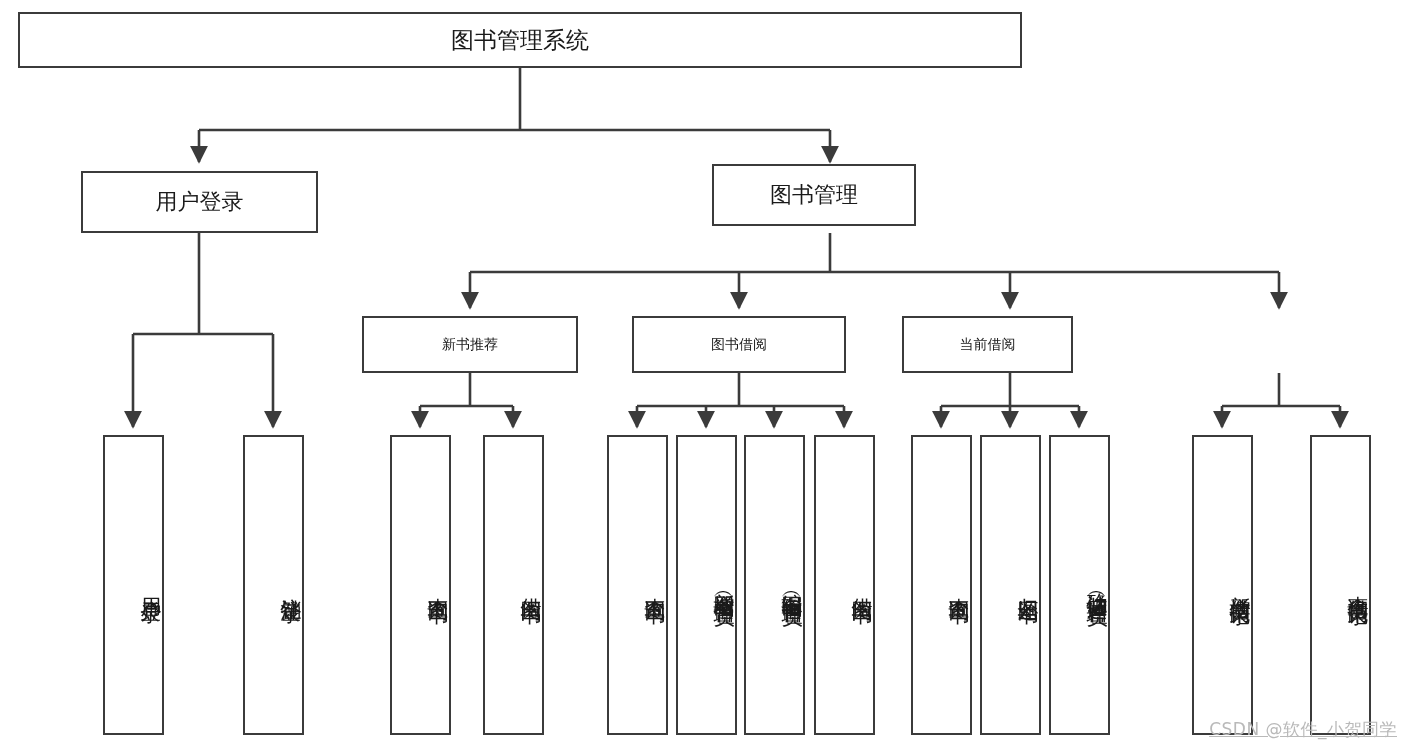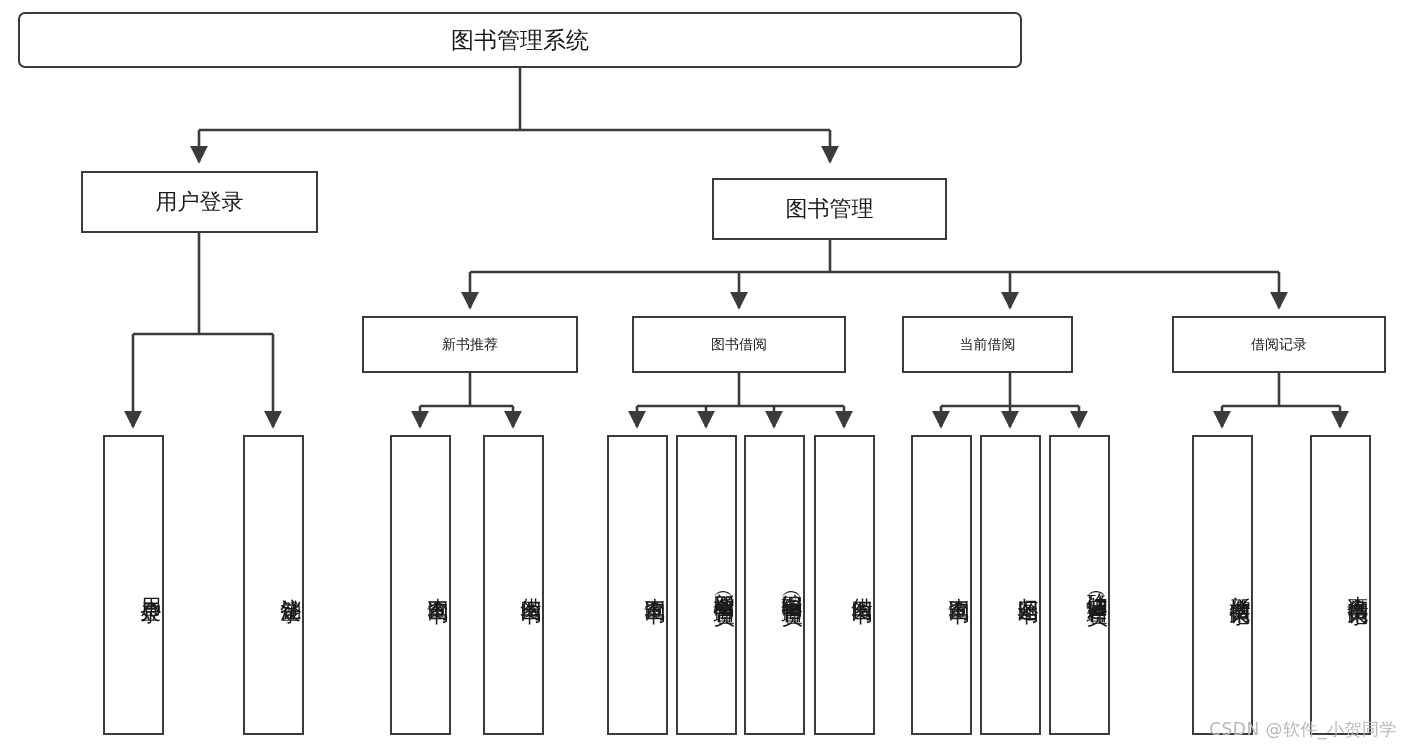--- a/index.html
+++ b/index.html
@@ -31,21 +31,20 @@
     border: 2.5px solid #3b3b3b;
     background: #ffffff;
     display: flex;
     align-items: center;
     justify-content: center;
     color: #1a1a1a;
     z-index: 2;
   }
   .node.root {
     font-size: 23px;
-    border-radius: 7px;
   }
   .node.lvl1 {
     font-size: 22px;
   }
   .node.lvl2 {
     font-size: 14px;
   }
   .node.leaf {
     font-size: 21px;
     writing-mode: vertical-rl;
@@ -63,20 +62,21 @@
   }
   .watermark {
     position: absolute;
     right: 8px;
     bottom: 6px;
     font-size: 17px;
     color: #b9b9b9;
     letter-spacing: 0.5px;
     z-index: 5;
     white-space: nowrap;
+    text-decoration: underline;
   }
 </style>
 </head>
 <body>
 
 <div id="canvas">
 
   <svg id="edges" viewBox="0 0 1405 747">
     <defs>
       <marker id="arrow" viewBox="0 0 10 10" refX="9" refY="5" markerWidth="7" markerHeight="7" orient="auto-start-reverse">
@@ -128,39 +128,36 @@
   </svg>
 
   <div class="node root" style="left:18px; top:12px; width:1004px; height:56px;">
     <span>图书管理系统</span>
   </div>
 
   <div class="node lvl1" style="left:81px; top:171px; width:237px; height:62px;">
     <span>用户登录</span>
   </div>
 
-  <div class="node lvl1" style="left:712px; top:178px; width:235px; height:62px;">
+  <div class="node lvl1" style="left:712px; top:164px; width:204px; height:62px;">
     <span>图书管理</span>
   </div>
 
   <div class="node lvl2" style="left:362px; top:316px; width:216px; height:57px;">
     <span>新书推荐</span>
   </div>
 
   <div class="node lvl2" style="left:632px; top:316px; width:214px; height:57px;">
     <span>图书借阅</span>
   </div>
 
   <div class="node lvl2" style="left:902px; top:316px; width:171px; height:57px;">
     <span>当前借阅</span>
   </div>
 
-  <div class="node lvl2" style="left:1172px; top:316px; width:214px; height:57px;">
-    <span>借阅记录</span>
-  </div>
 
   <div class="node leaf" style="left:103px; top:435px; width:61px; height:300px;">
     <span class="vtext">用户登录</span>
   </div>
 
   <div class="node leaf" style="left:243px; top:435px; width:61px; height:300px;">
     <span class="vtext">注销登录</span>
   </div>
 
   <div class="node leaf" style="left:390px; top:435px; width:61px; height:300px;">

